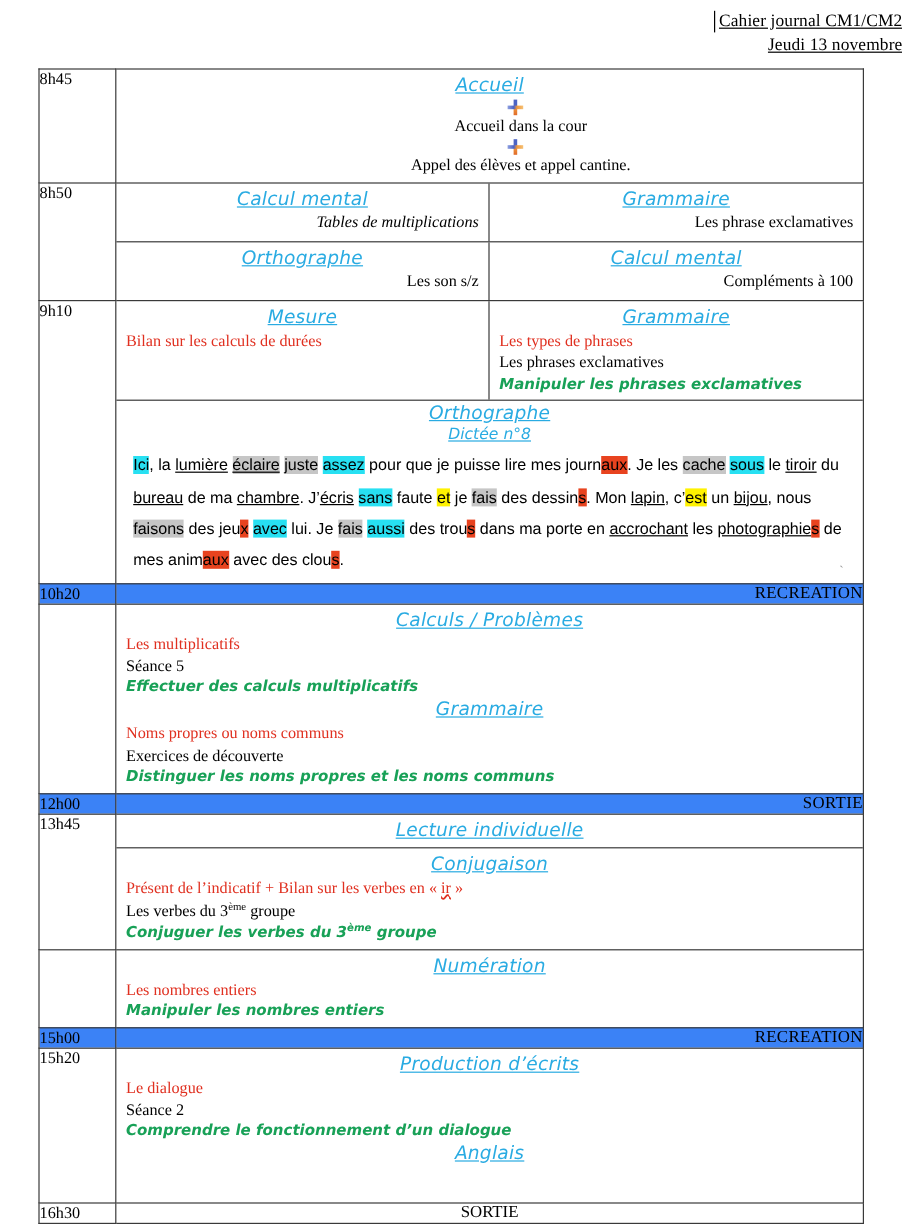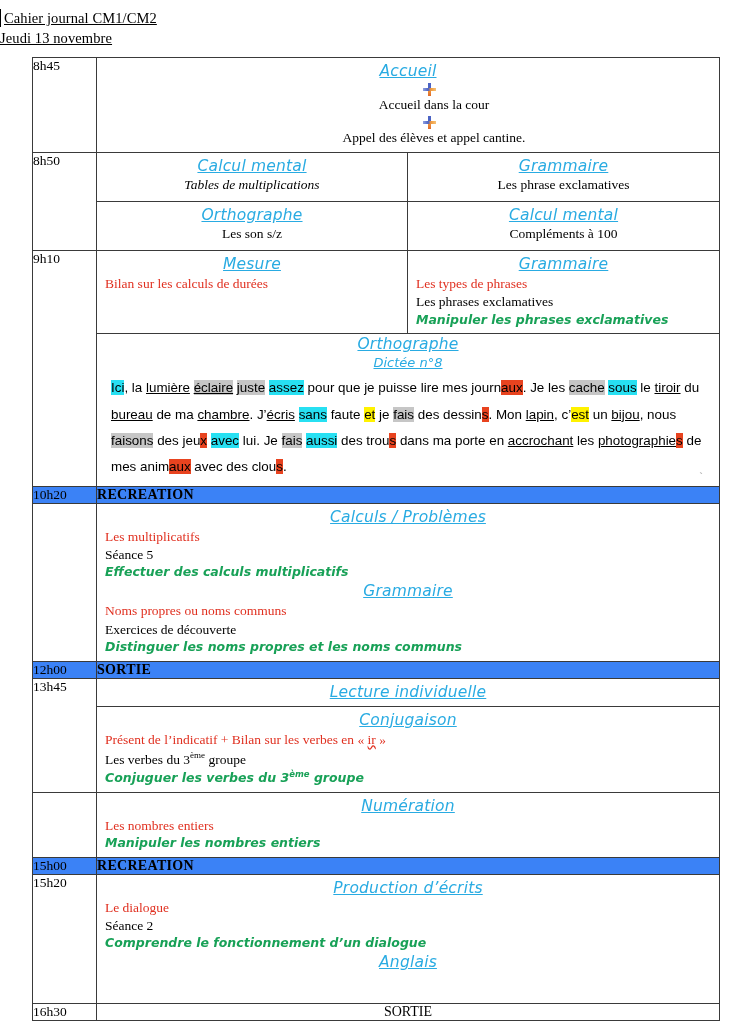--- a/index.html
+++ b/index.html
@@ -15,23 +15,24 @@
     overflow: hidden;
   }
   .page {
     position: relative;
     width: 752px;
     height: 1024px;
     box-sizing: border-box;
   }
   
   .doc-header {
-    text-align: left;
+    text-align: right;
     padding-top: 8px;
     line-height: 1.25;
+    padding-left: 22px;
   }
   .doc-title, .doc-date {
     font-size: 14.5px;
     text-decoration: underline;
     display: inline-block;
     letter-spacing: .1px;
   }
   .doc-title { padding-left: 3px; border-left: 1px solid #000; }
   
   table.plan {
@@ -72,21 +73,21 @@
     text-align: center;
     color: #29ABE2;
     font-family: "DejaVu Sans", sans-serif;
     font-size: 13px;
     font-style: italic;
     text-decoration: underline;
     display: block;
     margin: 0 0 3px 0;
   }
   .centered-serif {
-    text-align: center;
+    text-align: right;
     font-size: 13.5px;
     font-family: "Liberation Serif", serif;
     display: block;
     padding-bottom: 3px;
   }
   .centered-serif.italic { font-style: italic; }
   .red {
     color: #E03020;
     font-size: 13.5px;
     font-family: Liberation Serif, serif;
@@ -105,26 +106,25 @@
     font-family: "DejaVu Sans", sans-serif;
     font-size: 12.5px;
     font-style: italic;
     font-weight: bold;
     display: block;
     line-height: 1.35;
   }
   
   tr.banner td { background: #3b82f6; }
   td.banner-label {
-    text-align: left;
+    text-align: right;
     font-size: 14px;
     font-family: "Liberation Serif", serif;
     padding: 2px 0 3px 0;
     letter-spacing: .3px;
-    font-weight: bold;
   }
   td.sortie-plain {
     text-align: center;
     font-size: 14px;
     padding: 2px 0 3px 0;
     background: #ffffff;
   }
   
   .bullet-line {
     font-size: 13.5px;

